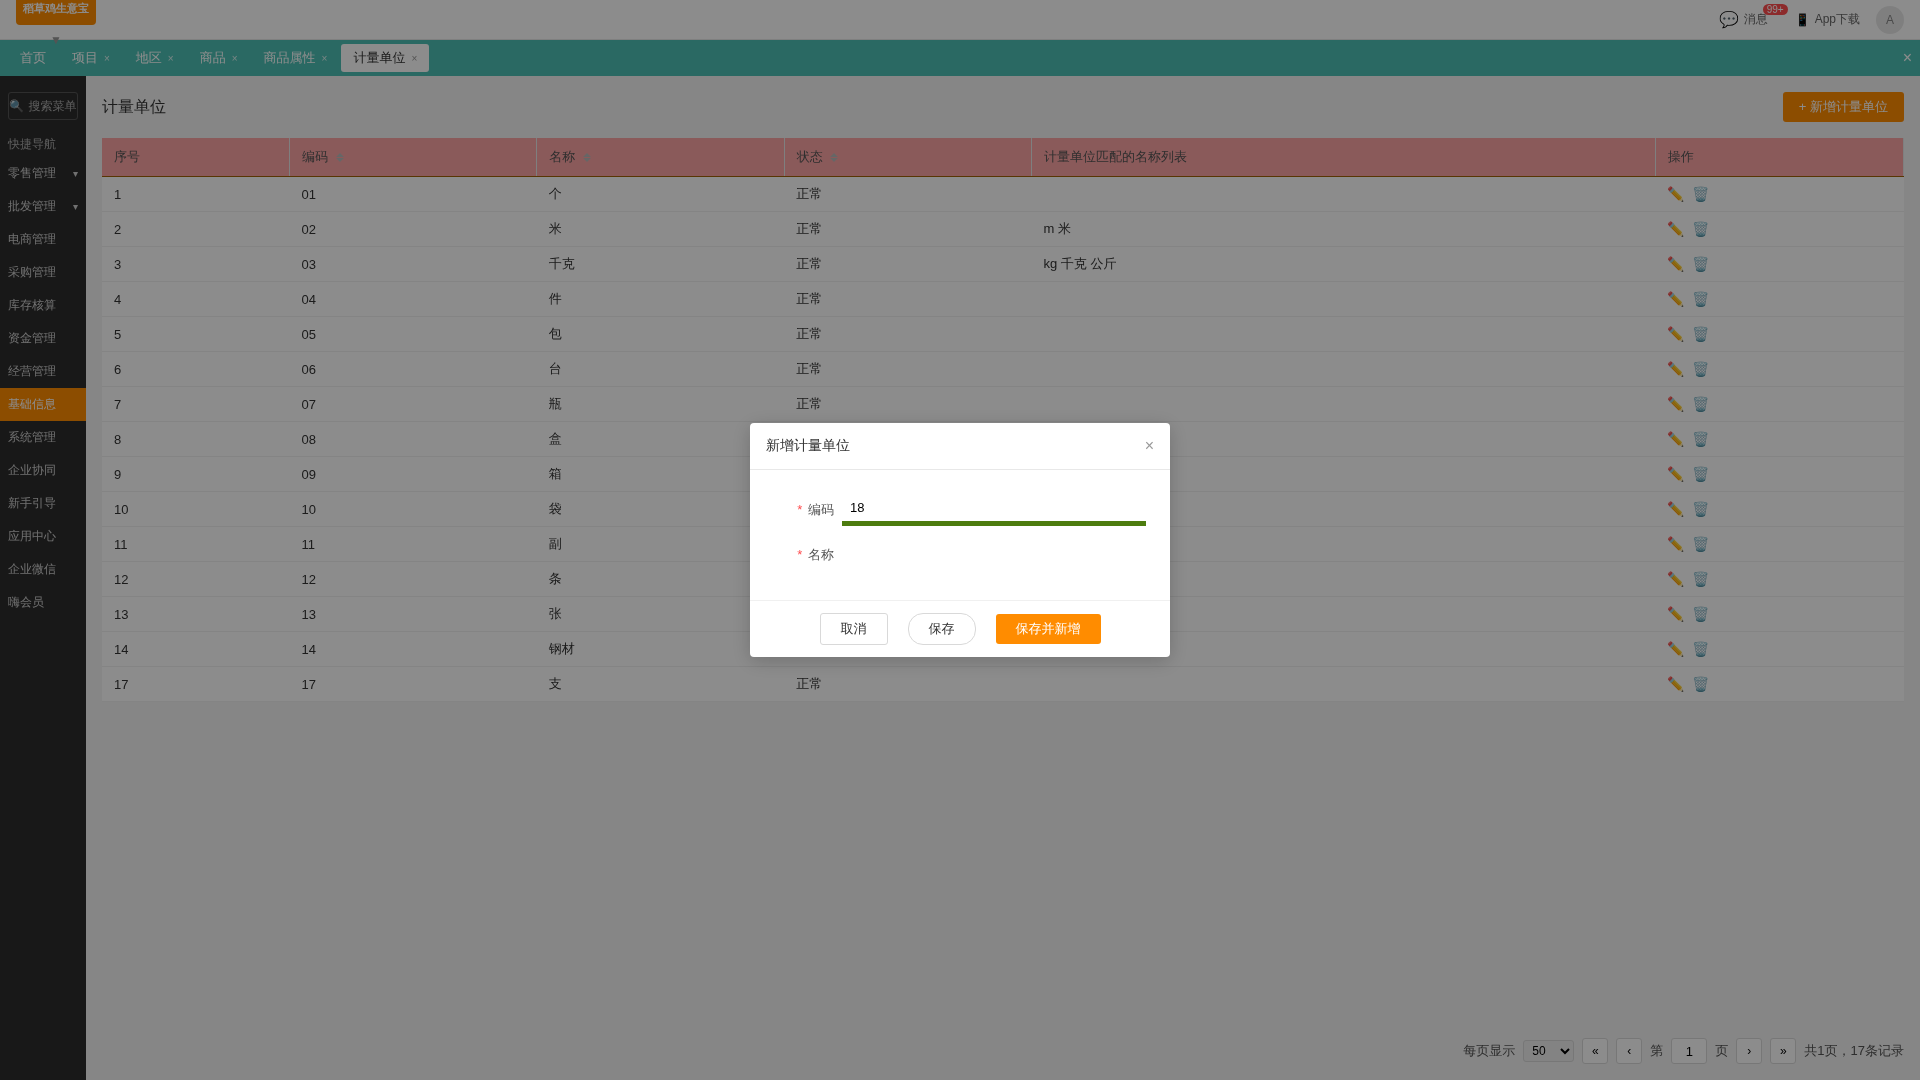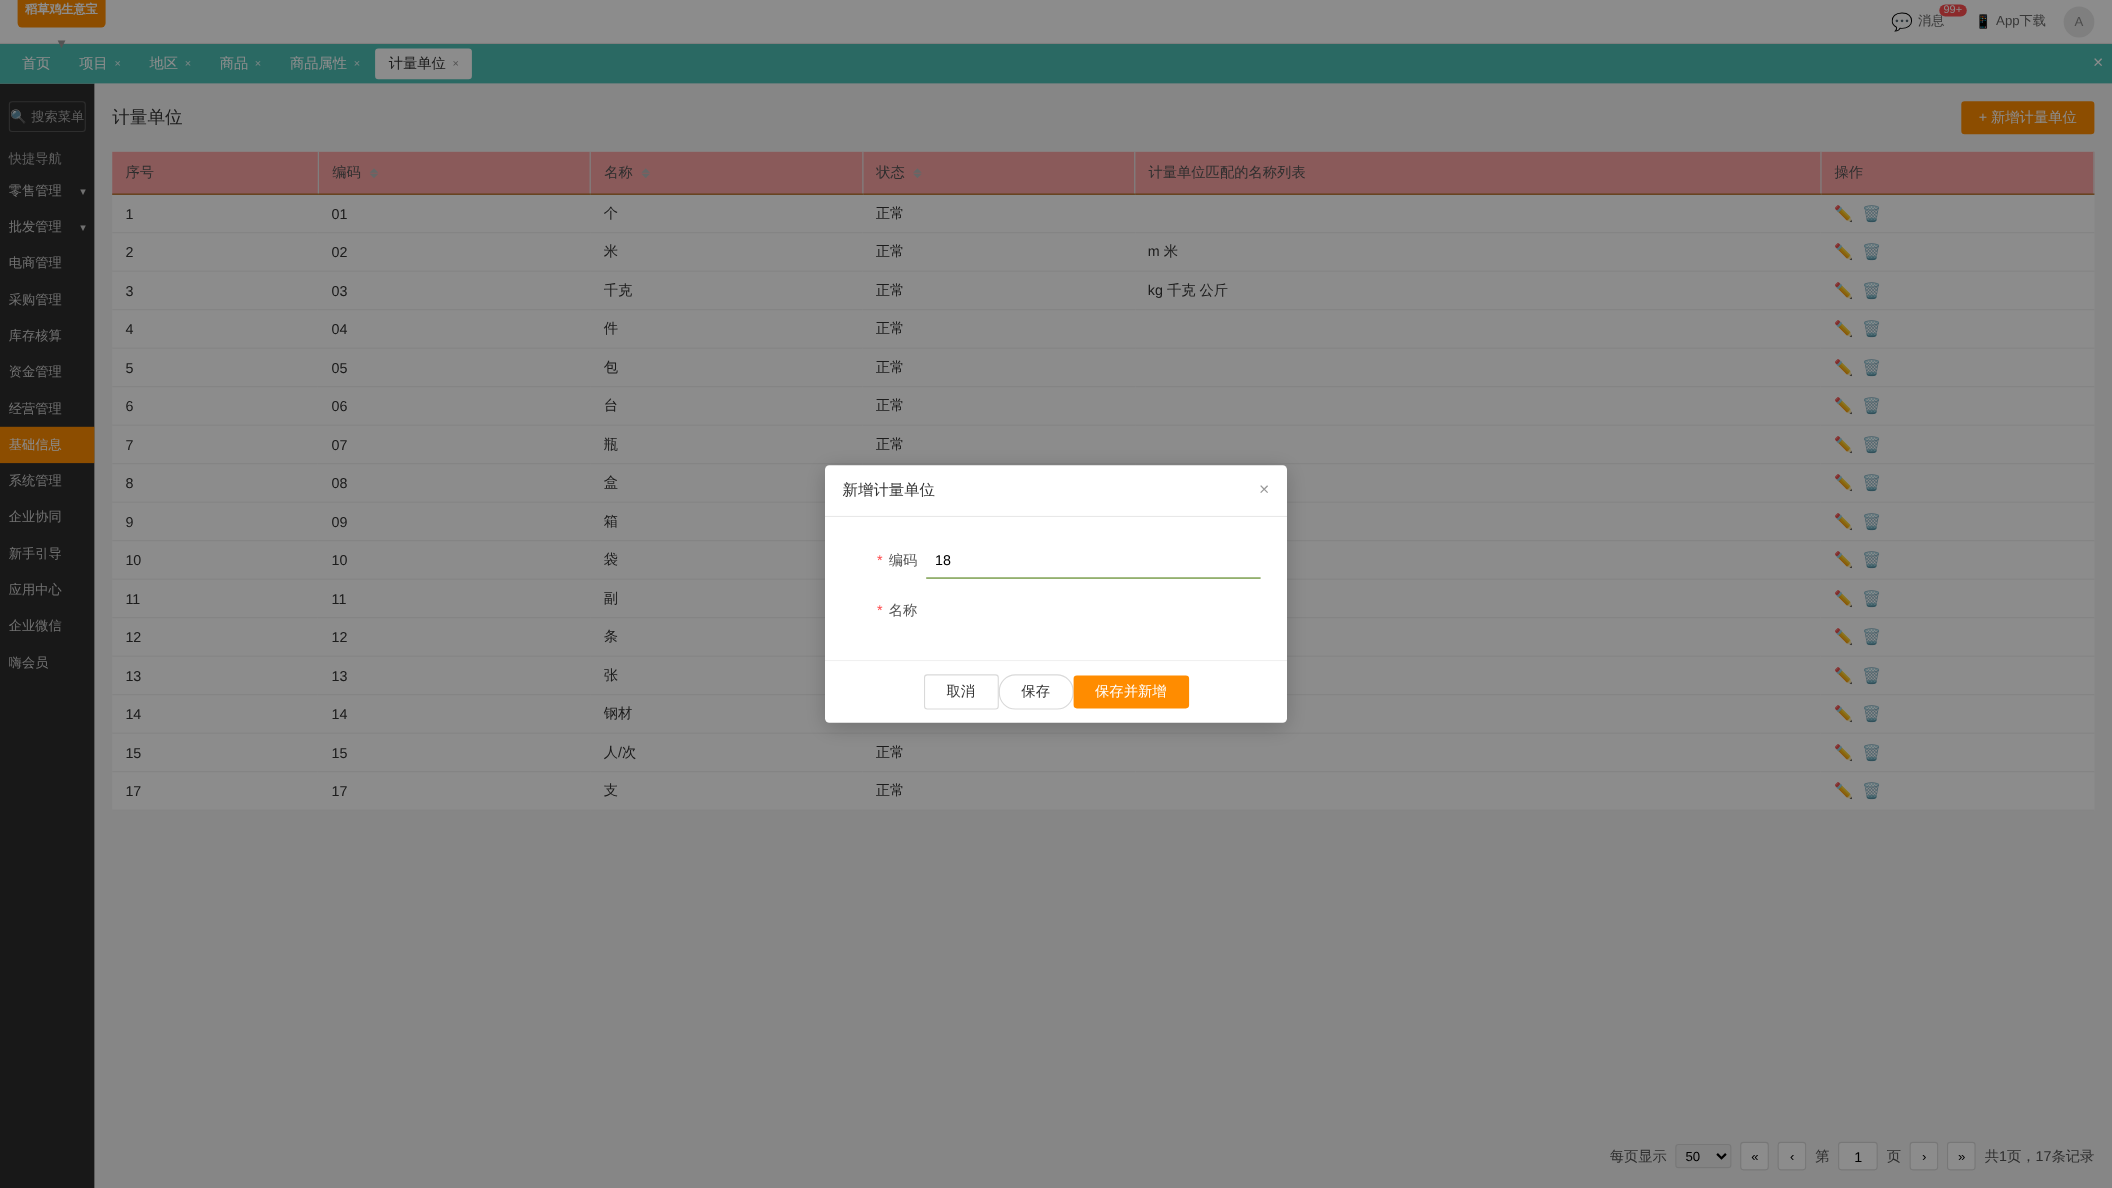--- a/index.html
+++ b/index.html
@@ -326,37 +326,37 @@
       font-size: 13px;
     }
     .form-label .required {
       color: #ff4d4f;
       margin-right: 2px;
     }
     .form-input {
       flex: 1;
       height: 32px;
       border: none;
-      border-bottom: 1px solid #4d7c0f;
+      border-bottom: 5px solid #4d7c0f;
       padding: 0 8px;
       font-size: 13px;
       outline: none;
     }
     .form-input.focused {
       border-bottom-color: #ff8c00;
     }
     .form-input::placeholder {
       color: #bbb;
     }
     .modal-footer {
       padding: 12px 16px;
       display: flex;
       align-items: center;
       justify-content: center;
-      gap: 0;
+      gap: 20px;
       border-top: 1px solid #f0f0f0;
     }
     .btn-cancel {
       padding: 6px 20px;
       border: 1px solid #d9d9d9;
       background: white;
       border-radius: 3px;
       cursor: pointer;
       font-size: 13px;
       color: #333;
@@ -725,33 +725,20 @@
       <td class="status-normal">正常</td>
       <td></td>
       <td>
         <div class="action-btns">
           <span class="action-icon" title="编辑">✏️</span>
           <span class="action-icon" title="删除">🗑️</span>
         </div>
       </td>
     </tr>
           <tr>
-      <td>15</td>
-      <td>15</td>
-      <td>人/次</td>
-      <td class="status-normal">正常</td>
-      <td></td>
-      <td>
-        <div class="action-btns">
-          <span class="action-icon" title="编辑">✏️</span>
-          <span class="action-icon" title="删除">🗑️</span>
-        </div>
-      </td>
-    </tr>
-          <tr>
       <td>17</td>
       <td>17</td>
       <td>支</td>
       <td class="status-normal">正常</td>
       <td></td>
       <td>
         <div class="action-btns">
           <span class="action-icon" title="编辑">✏️</span>
           <span class="action-icon" title="删除">🗑️</span>
         </div>

